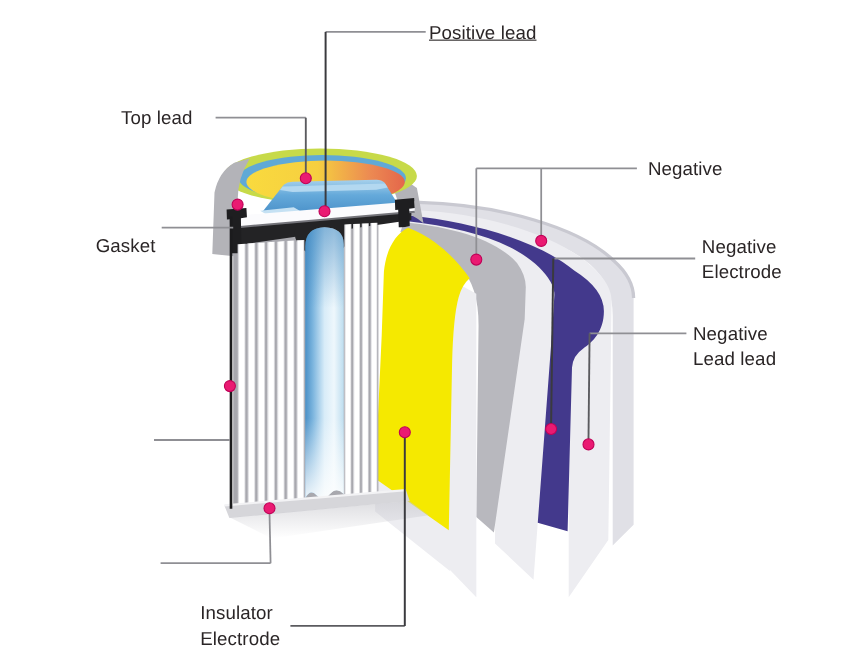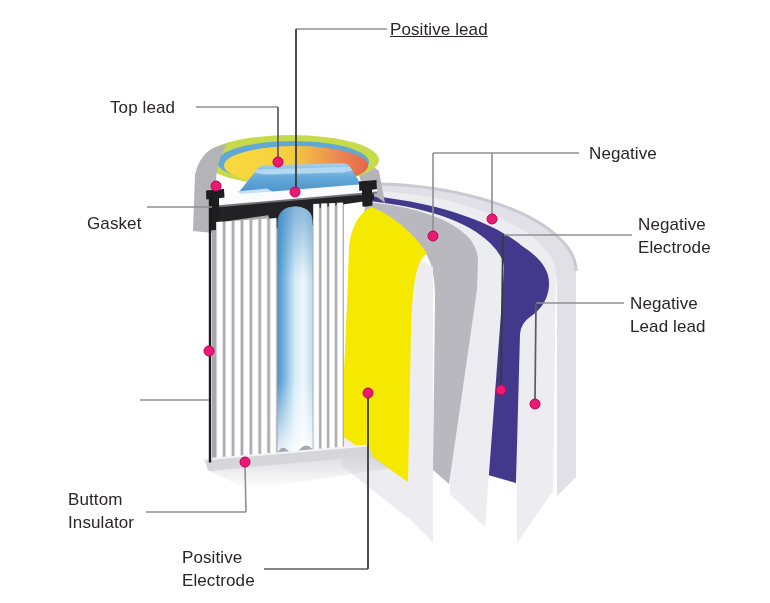--- a/index.html
+++ b/index.html
@@ -148,21 +148,17 @@
   <div class="lbl" style="left:87px;top:196px;margin-top:16px;">Gasket</div>
   <div class="lbl" style="left:589px;top:142px;">Negative</div>
   <div class="lbl" style="left:638px;top:213px;">
     <span>Negative</span>
     <span>Electrode</span>
   </div>
   <div class="lbl" style="left:630px;top:292px;">
     <span>Negative</span>
     <span>Lead lead</span>
   </div>
-  <div class="lbl" style="left:68px;top:488px;">
-    <span>Buttom</span>
+  <div class="lbl" style="left:182px;top:546px;">
     <span>Insulator</span>
-  </div>
-  <div class="lbl" style="left:182px;top:546px;">
-    <span>Positive</span>
     <span>Electrode</span>
   </div>
 </div>
 
 </body></html>

